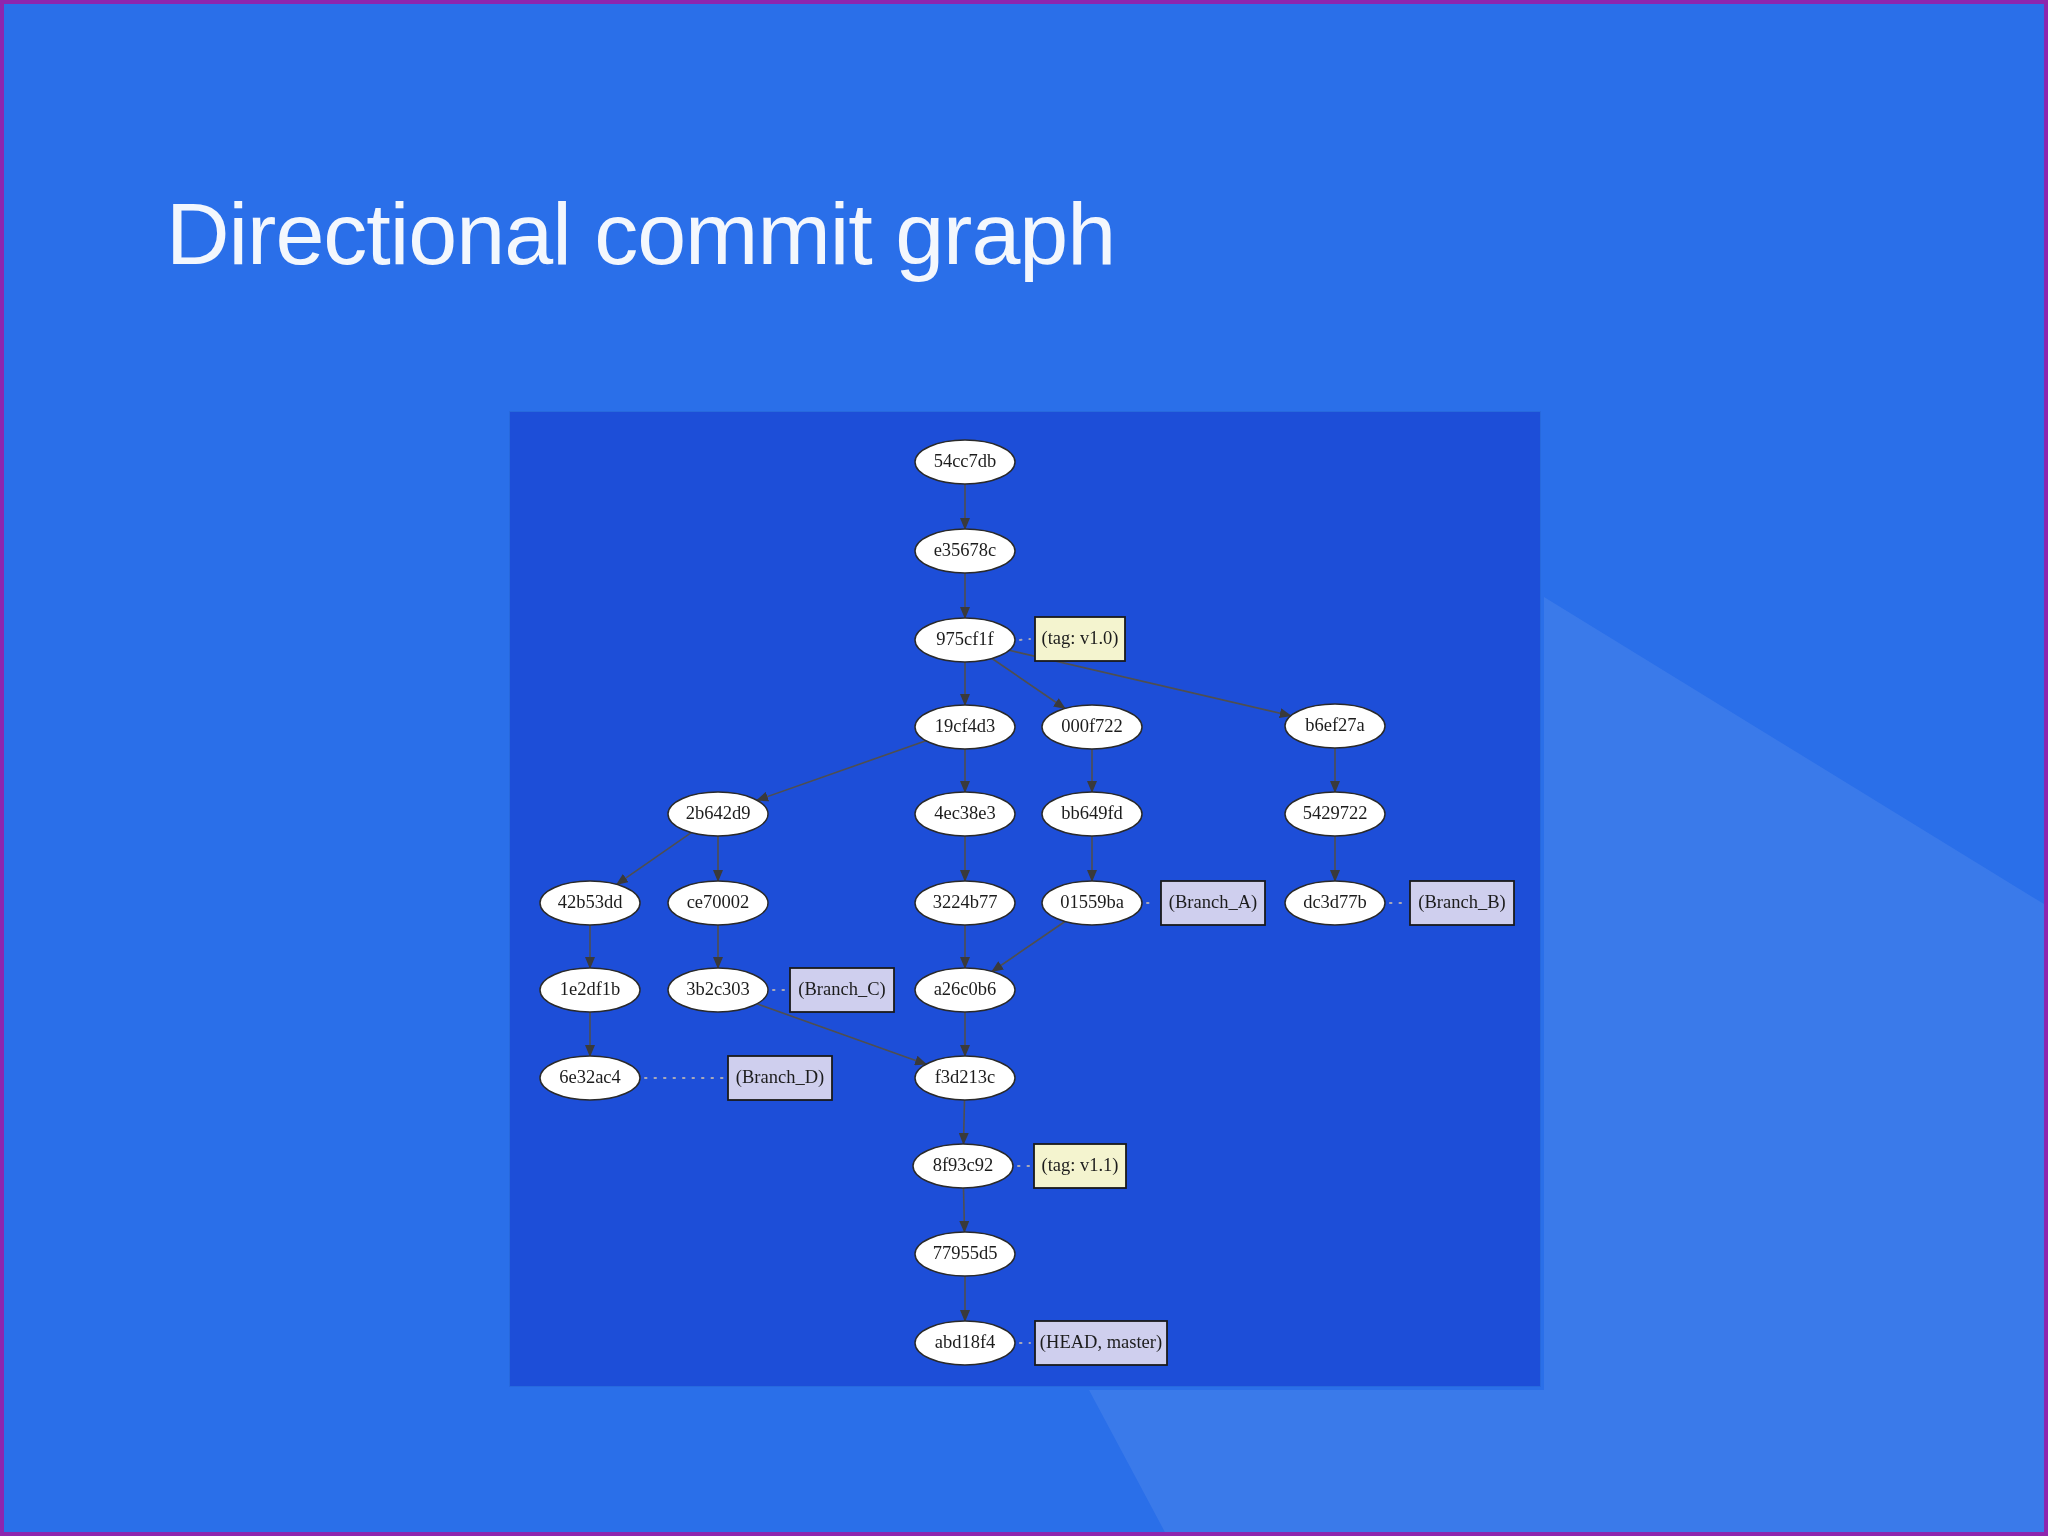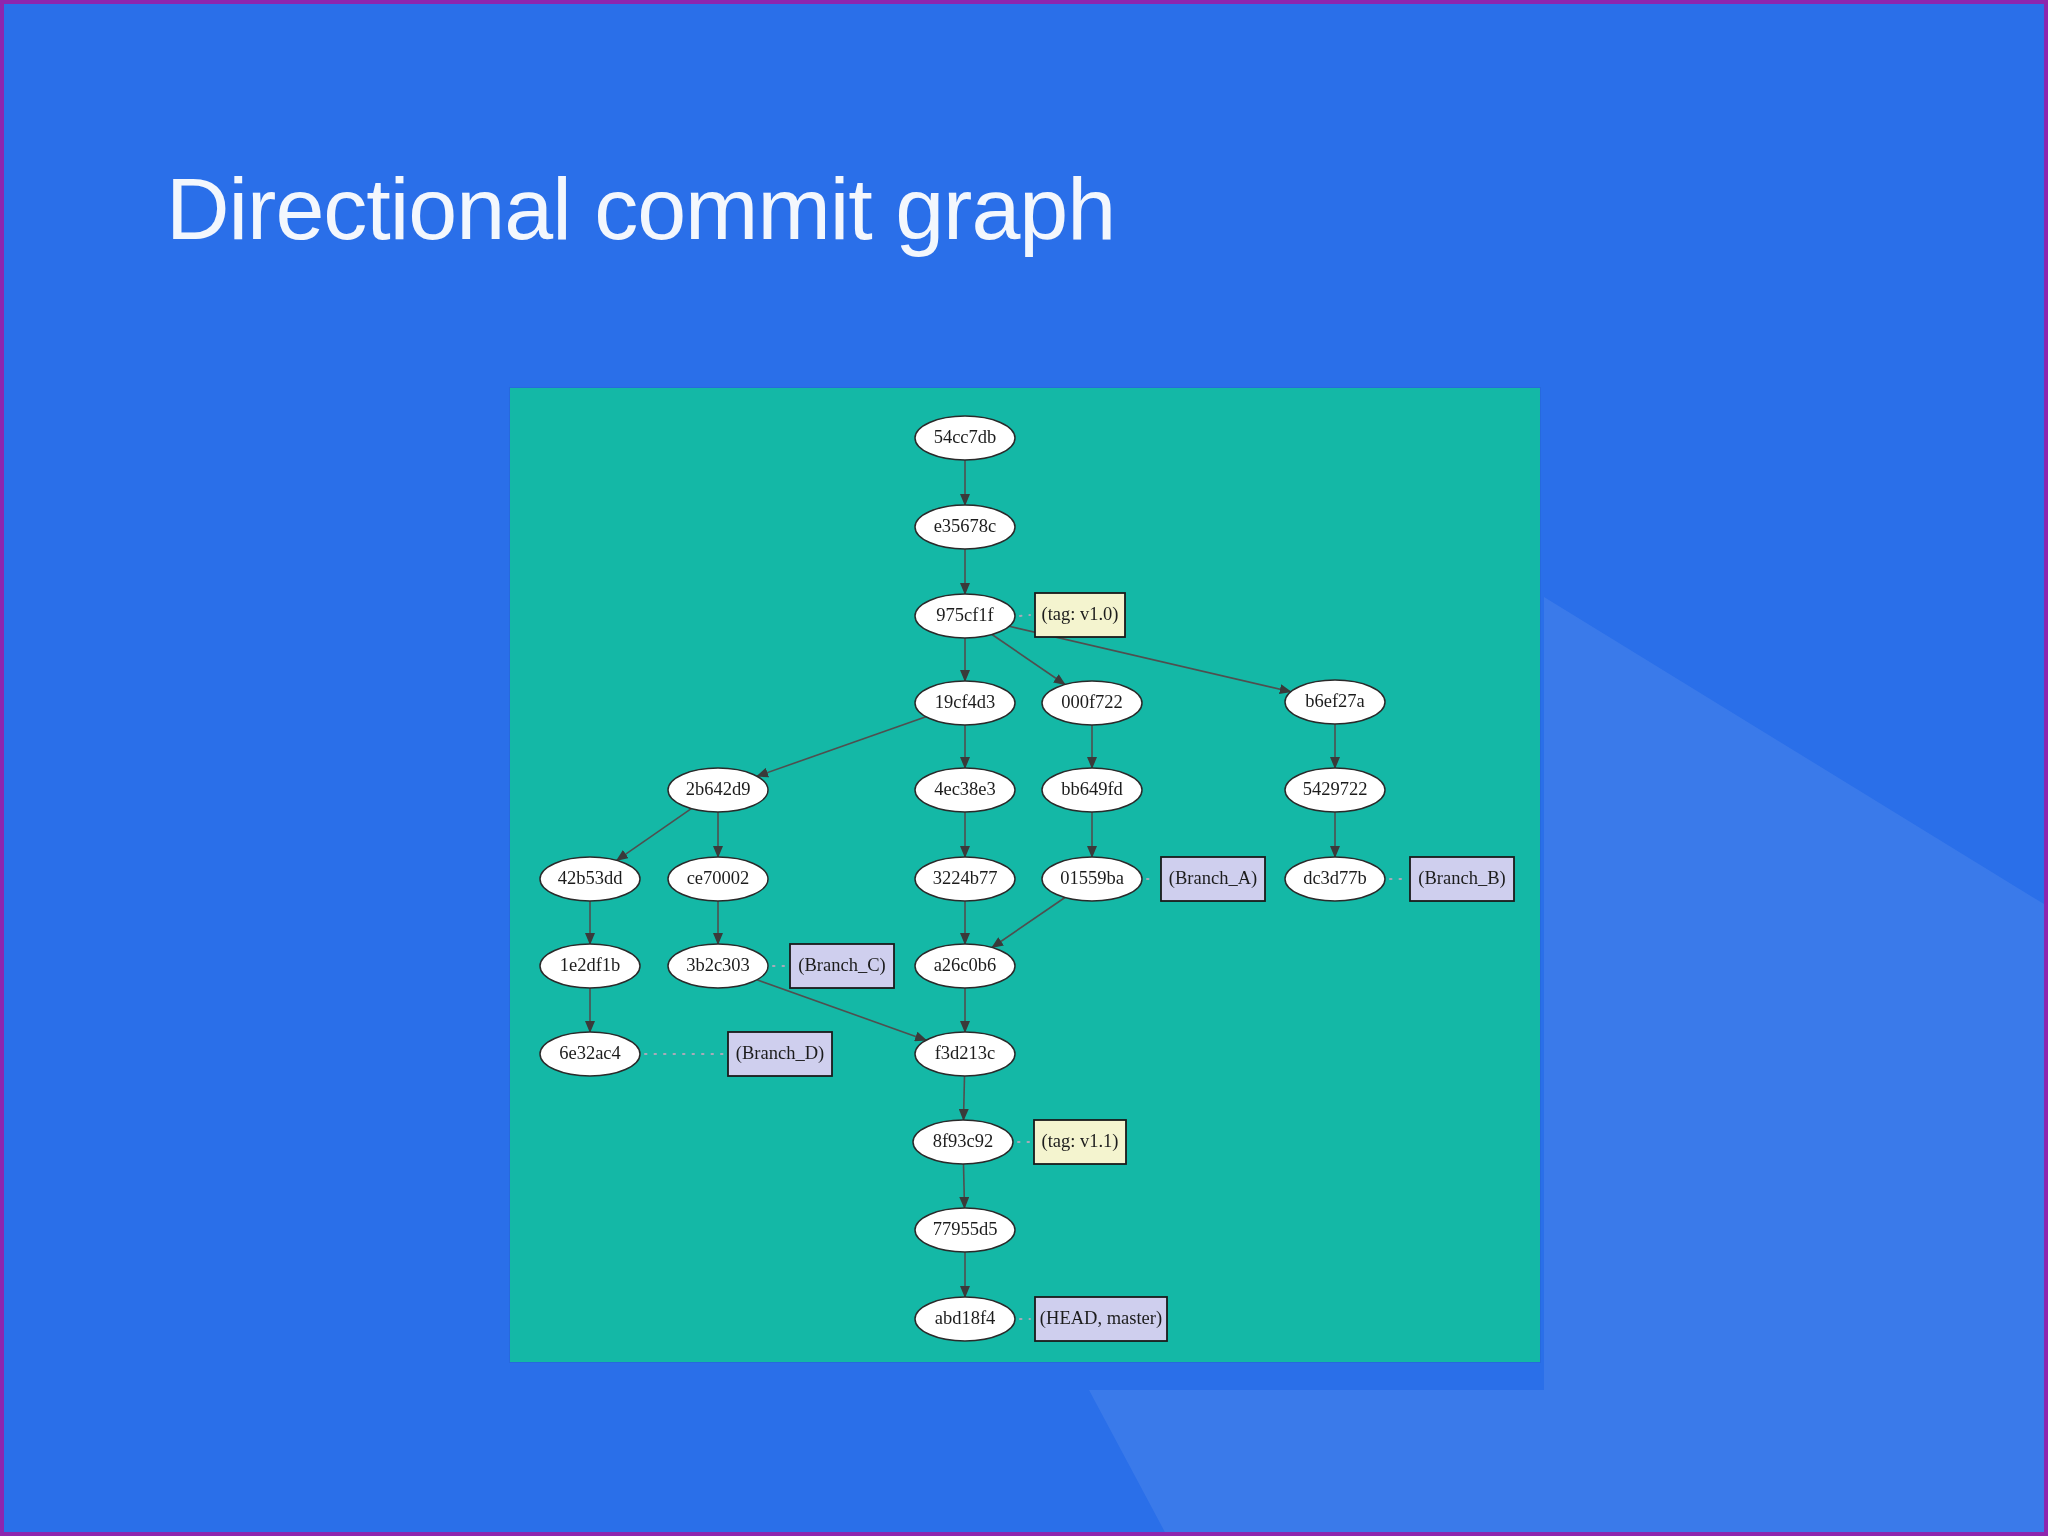--- a/index.html
+++ b/index.html
@@ -11,32 +11,32 @@
     border:4px solid #8d26ae;
     overflow:hidden;
     font-family:"Liberation Sans", sans-serif;
   }
   .sheen-layer{
     position:absolute;left:-4px;top:-4px;width:2048px;height:1536px;
     pointer-events:none;
   }
   .slide-title{
     position:absolute;
-    left:162px;top:154px;
+    left:162px;top:179px;
     font-size:88px;
     font-weight:300;
     letter-spacing:-1px;
     color:#f3f7fd;
     white-space:nowrap;
   }
   .graph-panel{
     position:absolute;
-    left:506px;top:384px;
+    left:506px;top:408px;
     width:1030px;height:974px;
-    background:#14b8a6;
+    background:#1d4ed8;
     box-shadow:0 0 0 1px rgba(0,0,0,0.05);
   }
   .graph-panel svg{display:block;}
   svg text{
     font-family:"Liberation Serif", serif;
     fill:#1c1c1c;
   }
 </style>
 </head>
 <body>

